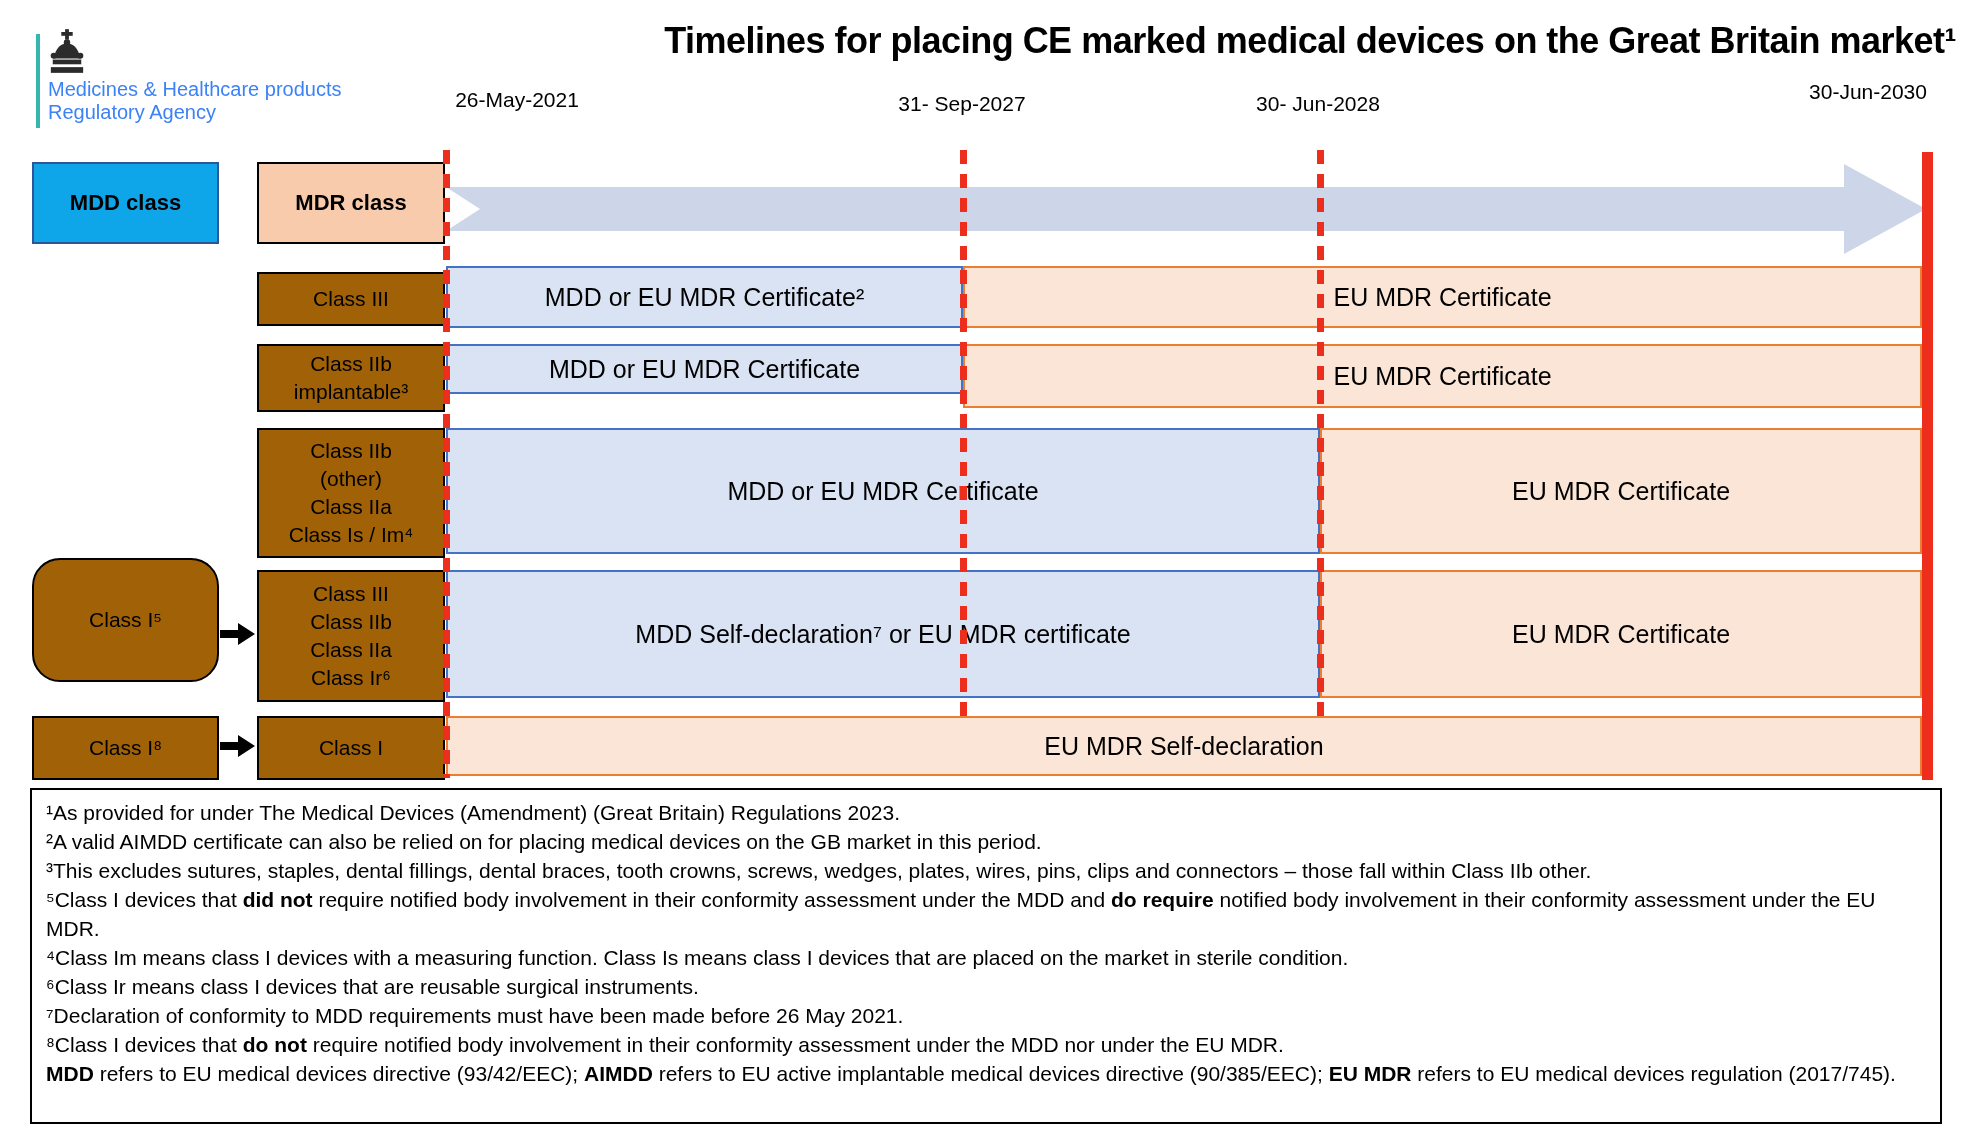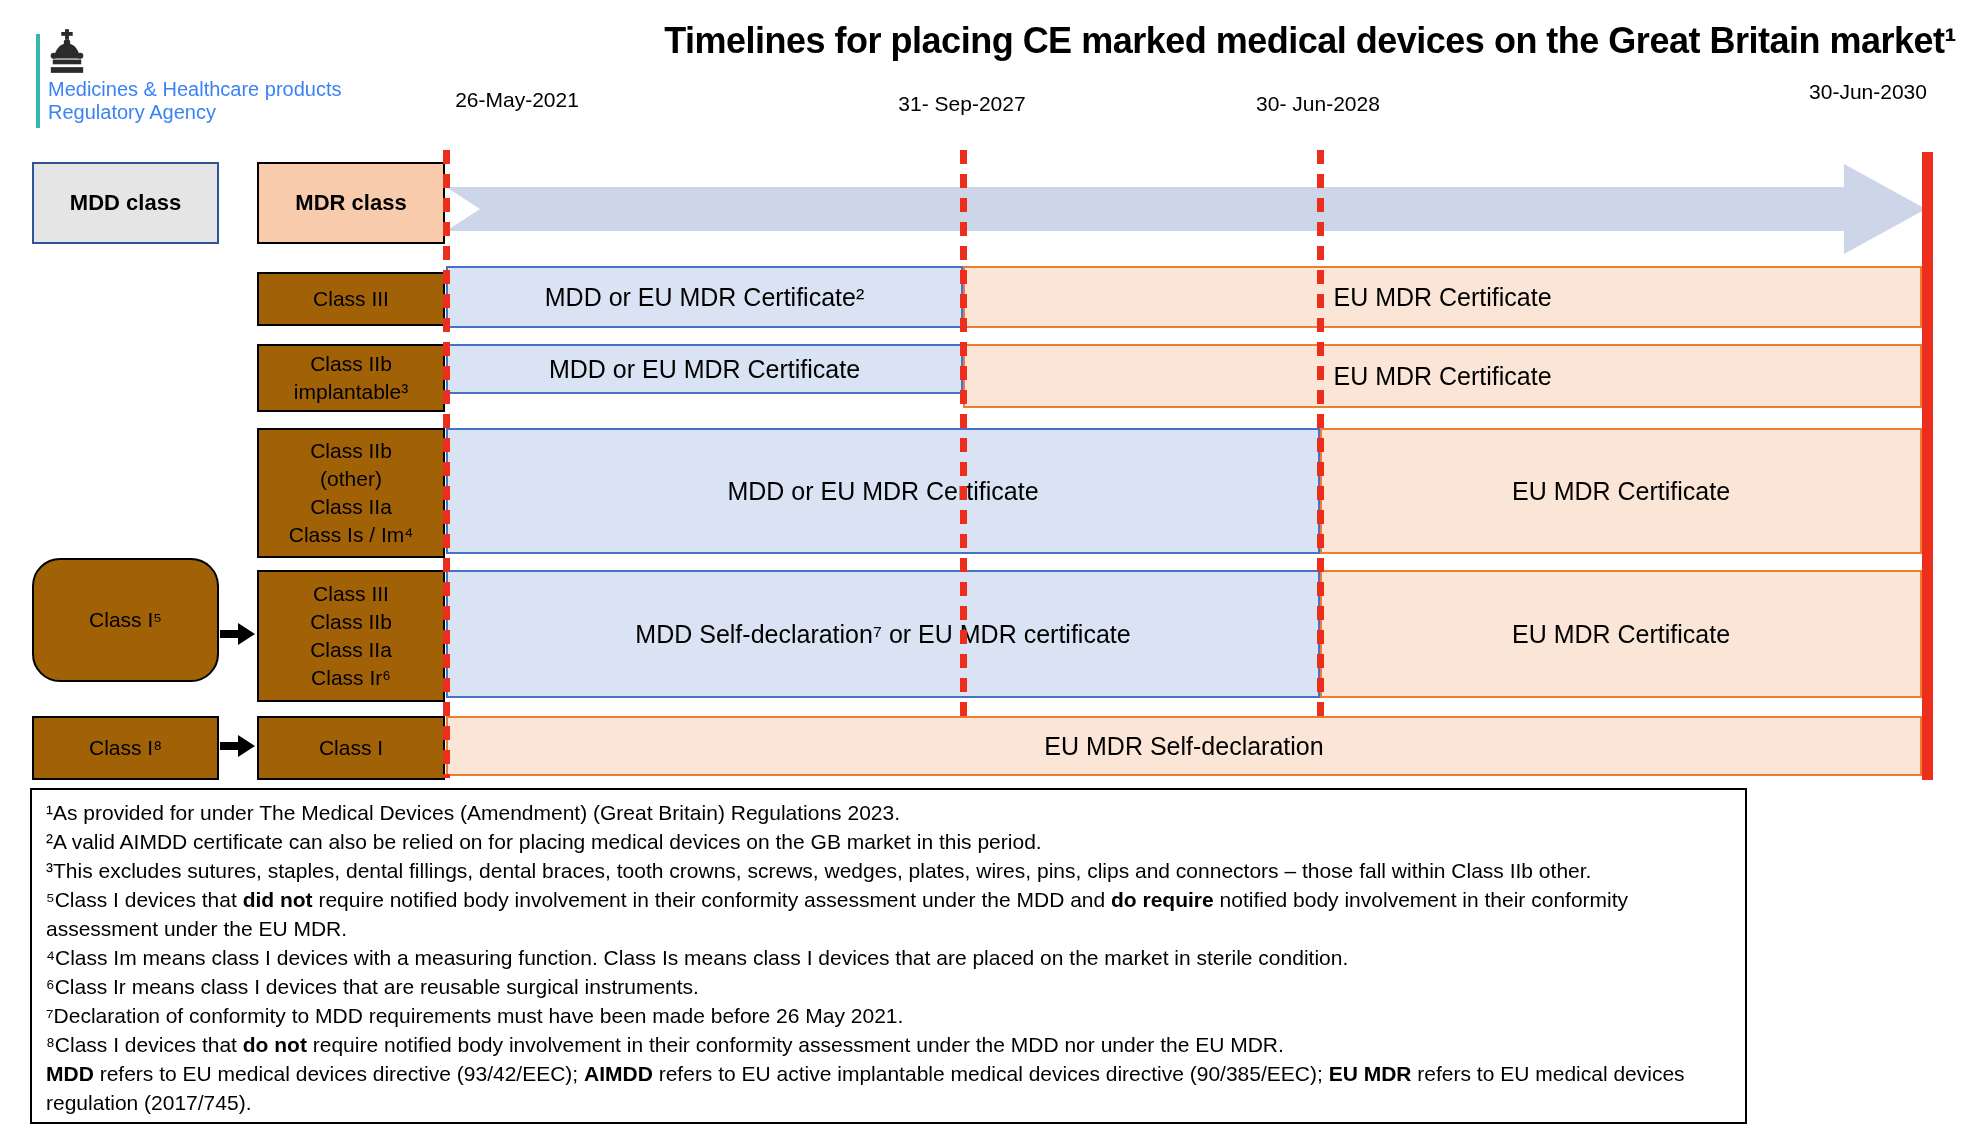--- a/index.html
+++ b/index.html
@@ -22,21 +22,21 @@
   .d2027{left:962px;top:92px;}
   .d2028{left:1318px;top:92px;}
   .d2030{left:1868px;top:80px;}
 
   
   .tl-arrow{left:446px;top:160px;}
 
   
   .hdr-box{display:flex;align-items:center;justify-content:center;
     font-size:22px;font-weight:bold;text-align:center;}
-  .mdd-hdr{left:32px;top:162px;width:183px;height:78px;background:#e5e5e5;border:2.5px solid #2f5597;}
+  .mdd-hdr{left:32px;top:162px;width:183px;height:78px;background:#0ea5e9;border:2.5px solid #2f5597;}
   .mdr-hdr{left:257px;top:162px;width:184px;height:78px;background:#f8cbad;border:2.5px solid #000;}
 
   
   .lbl-box{background:#a16207;border:2.5px solid #000;display:flex;align-items:center;justify-content:center;
     text-align:center;font-size:21px;line-height:28px;white-space:pre-line;z-index:2;}
   .col1{left:32px;width:183px;}
   .col2{left:257px;width:184px;}
 
   
   .bar{display:flex;align-items:center;justify-content:center;text-align:right;
@@ -46,21 +46,21 @@
 
   
   .dash{width:7px;z-index:3;
     background:repeating-linear-gradient(to bottom,#ee2e1c 0 14px,transparent 14px 24px);}
   .solid-red{left:1922px;top:152px;width:11px;height:628px;background:#ee2e1c;z-index:4;}
 
   
   .conn{z-index:2;}
 
   
-  .foot-box{left:30px;top:788px;width:1717px;height:336px;border:2px solid #000;
+  .foot-box{left:30px;top:788px;width:1912px;height:336px;border:2px solid #000;
     box-sizing:border-box;padding:8px 14px;font-size:21px;line-height:29px;}
   .foot-box p{margin:0;}
 </style>
 </head>
 <body>
 
 <div id="canvas">
 
   <div class="abs teal-bar"></div>
   <svg class="abs crown" width="38" height="46" viewBox="0 0 40 46">

